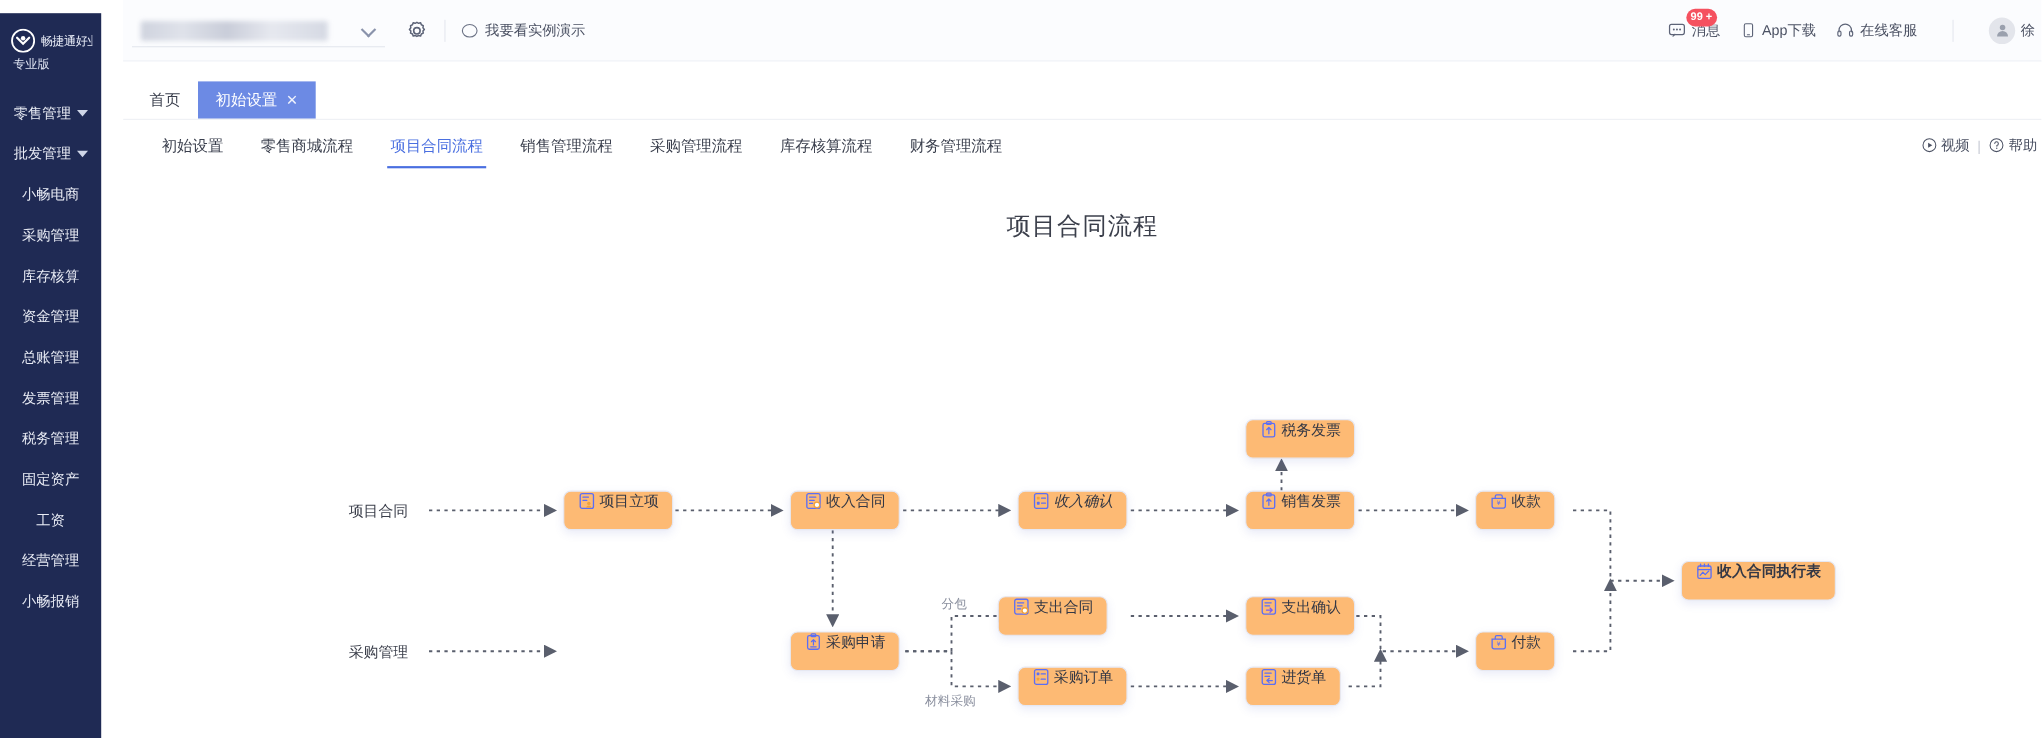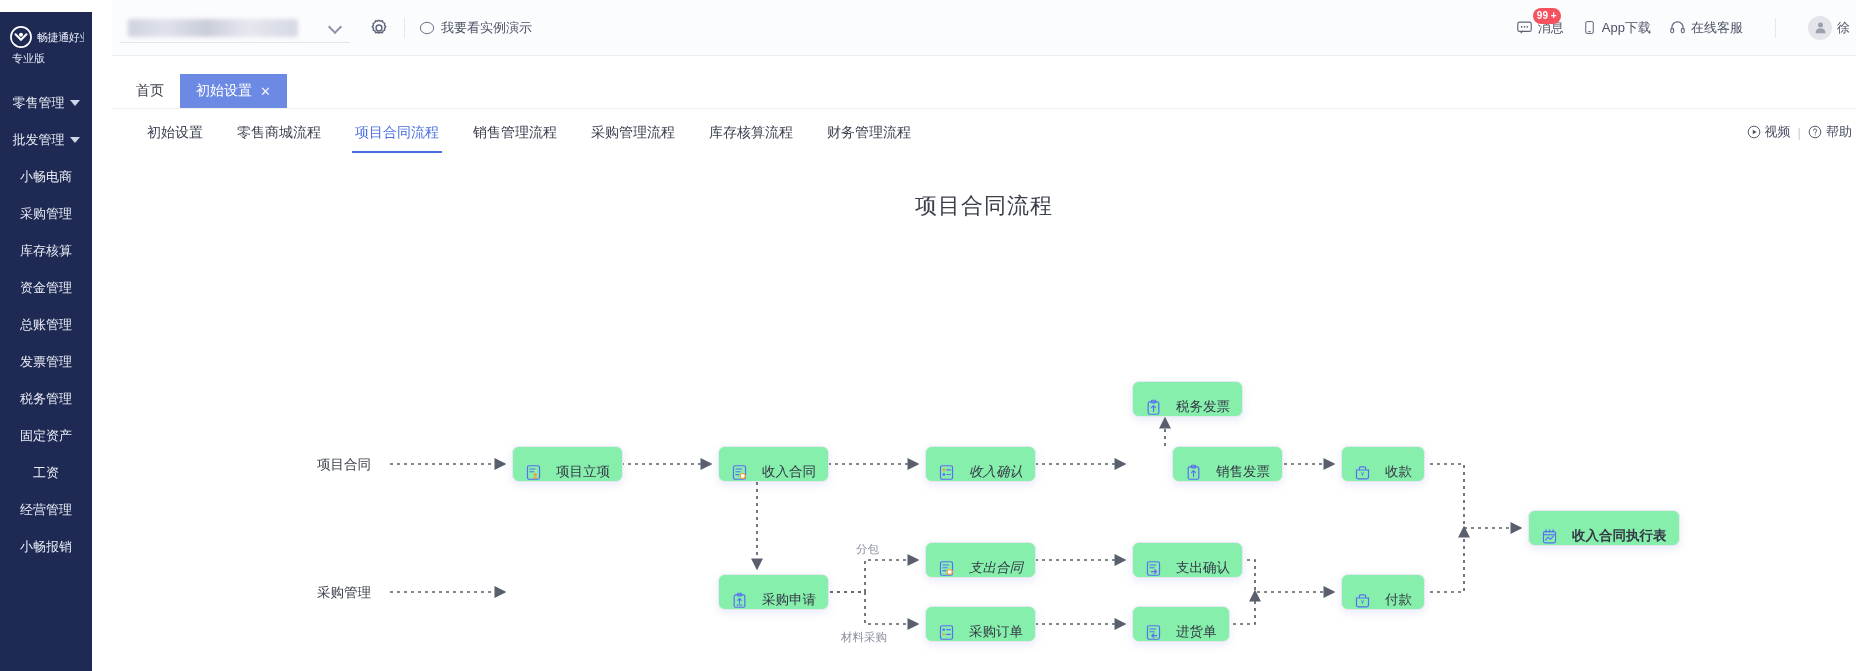--- a/index.html
+++ b/index.html
@@ -113,24 +113,24 @@
   .tool-sep { color:#c9ccd6; }
 
   .flow-title {
     text-align:center; font-size:22px; color:#3b3f4b; margin-top:34px;
     letter-spacing:1px;
   }
 
   
   .canvas { position:absolute; left:0; top:0; width:1744px; height:563px; }
   .node {
-    position:absolute; height:36px; background:#86efac;
+    position:absolute; height:36px; background:#fdba74;
     border:1px solid #e6e8f2; border-radius:7px;
     box-shadow: 0 3px 9px rgba(86,104,190,0.13);
-    display:flex; align-items:flex-end; gap:14px; padding:0 12px;
+    display:flex; align-items:flex-start; gap:3px; padding:0 12px;
     font-size:13.5px; color:#343845; cursor:pointer; white-space:nowrap;
   }
   .node .ico { width:17px; height:17px; flex:0 0 auto; }
   .rowlabel {
     position:absolute; font-size:13.5px; color:#3b3f4b; white-space:nowrap;
   }
   .edgelabel {
     position:absolute; font-size:11.5px; color:#8a8f9e; white-space:nowrap;
   }
   svg.edges { position:absolute; left:0; top:0; width:1744px; height:563px; pointer-events:none; }
@@ -392,21 +392,21 @@
 
       <div class="node" style="left:1020px; top:272px;">
         <svg class="ico" viewBox="0 0 24 24">
           <rect x="4.5" y="4" width="15" height="17.5" rx="2.2" fill="none" stroke="#5b6ef5" stroke-width="1.7"></rect>
           <rect x="9" y="1.8" width="6" height="3.6" rx="1.2" fill="none" stroke="#5b6ef5" stroke-width="1.6"></rect>
           <path d="M12 17.5 V9.5 M9.2 12.2 L12 9.3 L14.8 12.2" fill="none" stroke="#5b6ef5" stroke-width="1.6" stroke-linecap="round" stroke-linejoin="round"></path>
         </svg>
         <span>税务发票</span>
       </div>
 
-      <div class="node" style="left:1020px; top:337px;margin-left:40px;">
+      <div class="node" style="left:1020px; top:337px;">
         <svg class="ico" viewBox="0 0 24 24">
           <rect x="4.5" y="4" width="15" height="17.5" rx="2.2" fill="none" stroke="#5b6ef5" stroke-width="1.7"></rect>
           <rect x="9" y="1.8" width="6" height="3.6" rx="1.2" fill="none" stroke="#5b6ef5" stroke-width="1.6"></rect>
           <path d="M12 17.5 V9.5 M9.2 12.2 L12 9.3 L14.8 12.2" fill="none" stroke="#5b6ef5" stroke-width="1.6" stroke-linecap="round" stroke-linejoin="round"></path>
         </svg>
         <span>销售发票</span>
       </div>
 
       <div class="node" style="left:1229px; top:337px;">
         <svg class="ico" viewBox="0 0 24 24">
@@ -432,21 +432,21 @@
       <div class="node" style="left:606px; top:465px;">
         <svg class="ico" viewBox="0 0 24 24">
           <rect x="4.5" y="4" width="15" height="17.5" rx="2.2" fill="none" stroke="#5b6ef5" stroke-width="1.7"></rect>
           <rect x="9" y="1.8" width="6" height="3.6" rx="1.2" fill="none" stroke="#5b6ef5" stroke-width="1.6"></rect>
           <path d="M12 9.3 V16 M9.4 11.8 L12 9.2 L14.6 11.8" fill="none" stroke="#5b6ef5" stroke-width="1.6" stroke-linecap="round" stroke-linejoin="round"></path>
           <line x1="8.5" y1="18.3" x2="15.5" y2="18.3" stroke="#5b6ef5" stroke-width="1.6" stroke-linecap="round"></line>
         </svg>
         <span>采购申请</span>
       </div>
 
-      <div class="node" style="left:813px; top:433px;font-style:italic;">
+      <div class="node" style="left:795px; top:433px;">
         <svg class="ico" viewBox="0 0 24 24">
           <rect x="3.5" y="2.5" width="17" height="19" rx="2.5" fill="none" stroke="#5b6ef5" stroke-width="1.7"></rect>
           <line x1="7" y1="7" x2="15" y2="7" stroke="#5b6ef5" stroke-width="1.6" stroke-linecap="round"></line>
           <line x1="7" y1="11" x2="13" y2="11" stroke="#5b6ef5" stroke-width="1.6" stroke-linecap="round"></line>
           <line x1="7" y1="15" x2="11" y2="15" stroke="#5b6ef5" stroke-width="1.6" stroke-linecap="round"></line>
           <circle cx="16.5" cy="17" r="3.6" fill="#fff" stroke="#f0a23c" stroke-width="1.7"></circle>
         </svg>
         <span>支出合同</span>
       </div>
 

